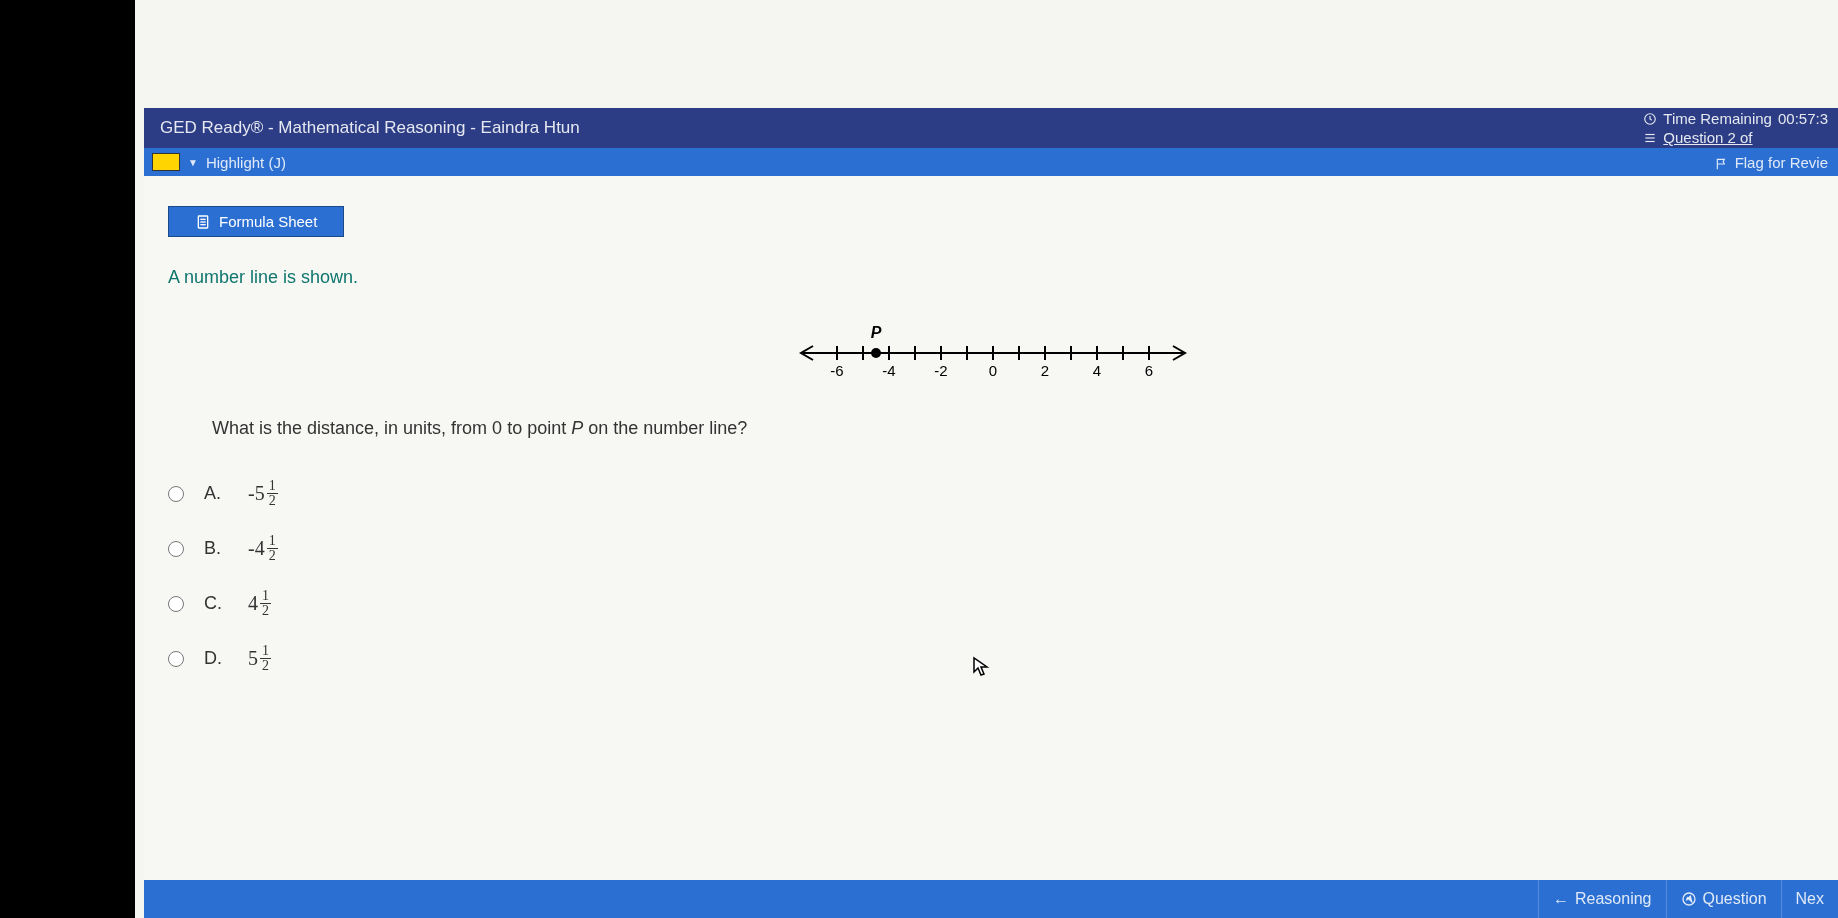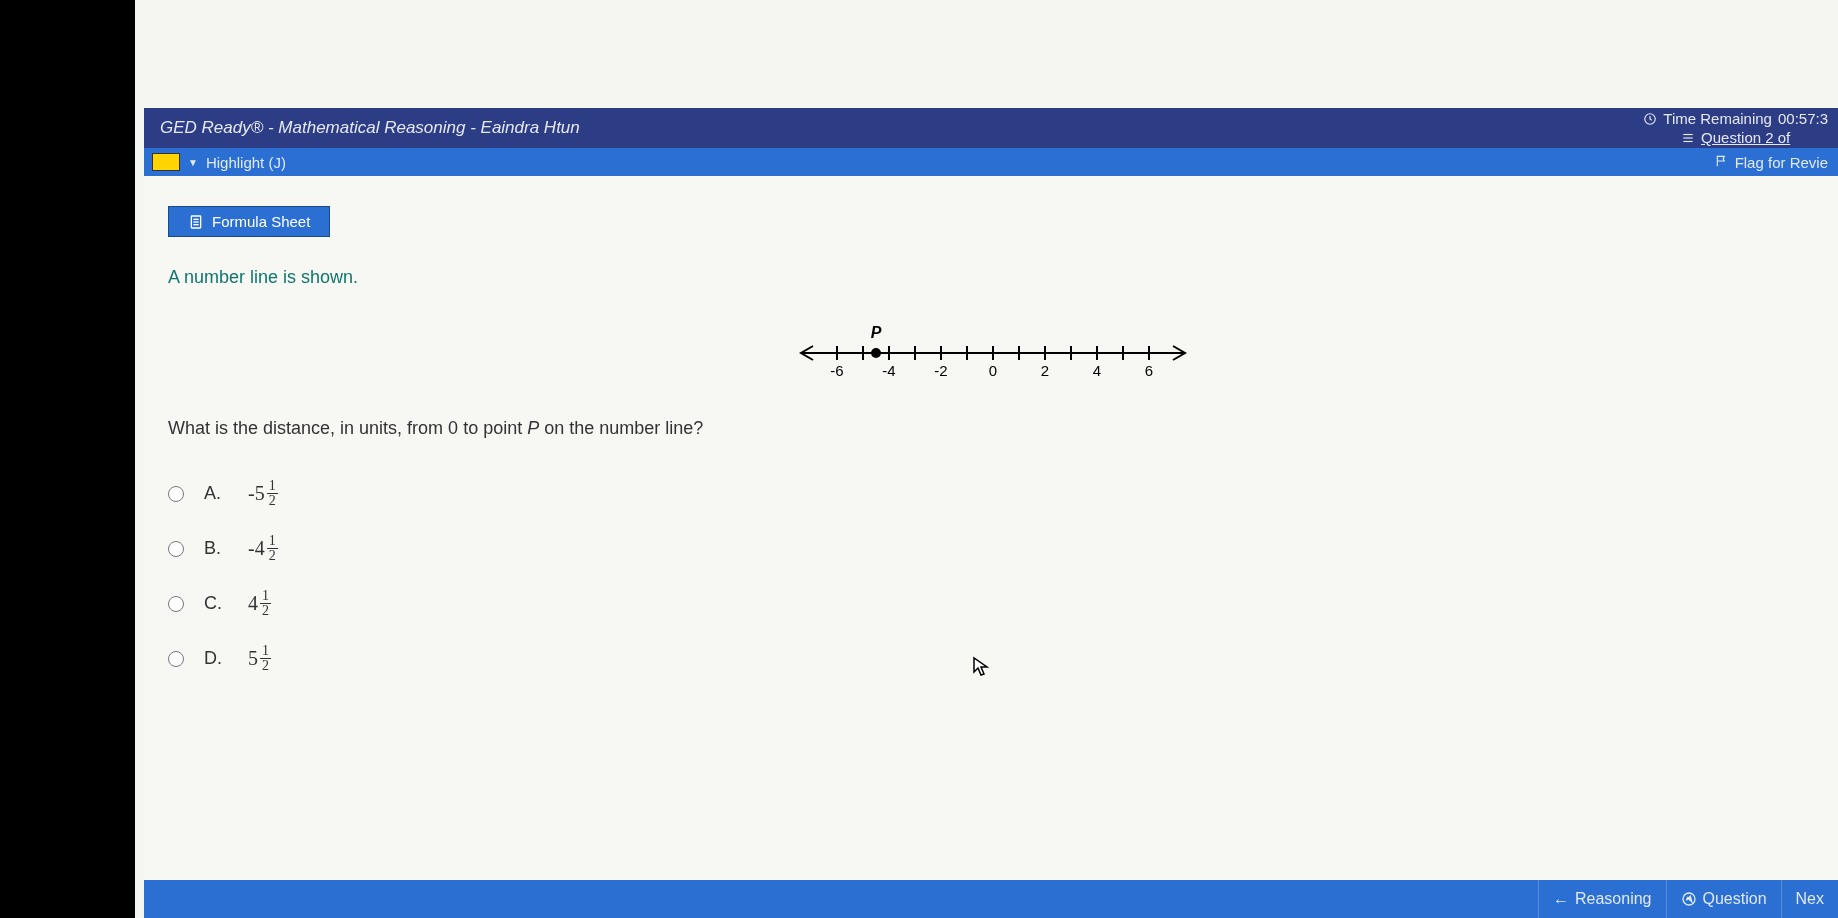--- a/index.html
+++ b/index.html
@@ -33,26 +33,25 @@
       display: flex;
       align-items: center;
       justify-content: space-between;
       padding: 0 10px 0 16px;
       font-size: 17px;
     }
     .header-left {
       display: flex;
       align-items: center;
       gap: 6px;
-      font-style: italic;
     }
     .header-right {
       display: flex;
       flex-direction: column;
-      align-items: center;
+      align-items: flex-start;
       font-size: 15px;
       gap: 2px;
     }
     .time-row {
       display: flex;
       align-items: center;
       gap: 6px;
     }
     .question-row {
       display: flex;
@@ -80,40 +79,40 @@
       gap: 8px;
     }
     .highlight-swatch {
       width: 28px;
       height: 18px;
       background: #ffd400;
       border: 1px solid #333;
     }
     .flag-row {
       display: flex;
-      align-items: flex-start;
+      align-items: flex-end;
       gap: 6px;
     }
     .content {
       position: absolute;
       left: 144px;
       top: 176px;
       right: 0;
       bottom: 0;
       background: #f7f7f4;
       padding: 30px 20px 0 24px;
     }
     .formula-btn {
       display: inline-flex;
       align-items: center;
       gap: 8px;
       background: #2b6fd2;
       color: #fff;
       border: 1px solid #1a4a8a;
-      padding: 6px 19px;
+      padding: 6px 26px;
       font-size: 15px;
       cursor: pointer;
       font-family: inherit;
     }
     .prompt1 {
       margin-top: 30px;
       font-size: 18px;
       color: #0f766e;
     }
     .numberline-wrap {
@@ -122,20 +121,21 @@
       position: relative;
       height: 70px;
     }
     .nl-svg {
       display: block;
     }
     .prompt2 {
       margin-top: 30px;
       font-size: 18px;
       color: #333;
+      margin-left: 44px;
     }
     .italic {
       font-style: italic;
     }
     .options {
       margin-top: 40px;
       font-size: 18px;
       color: #333;
     }
     .option-row {

